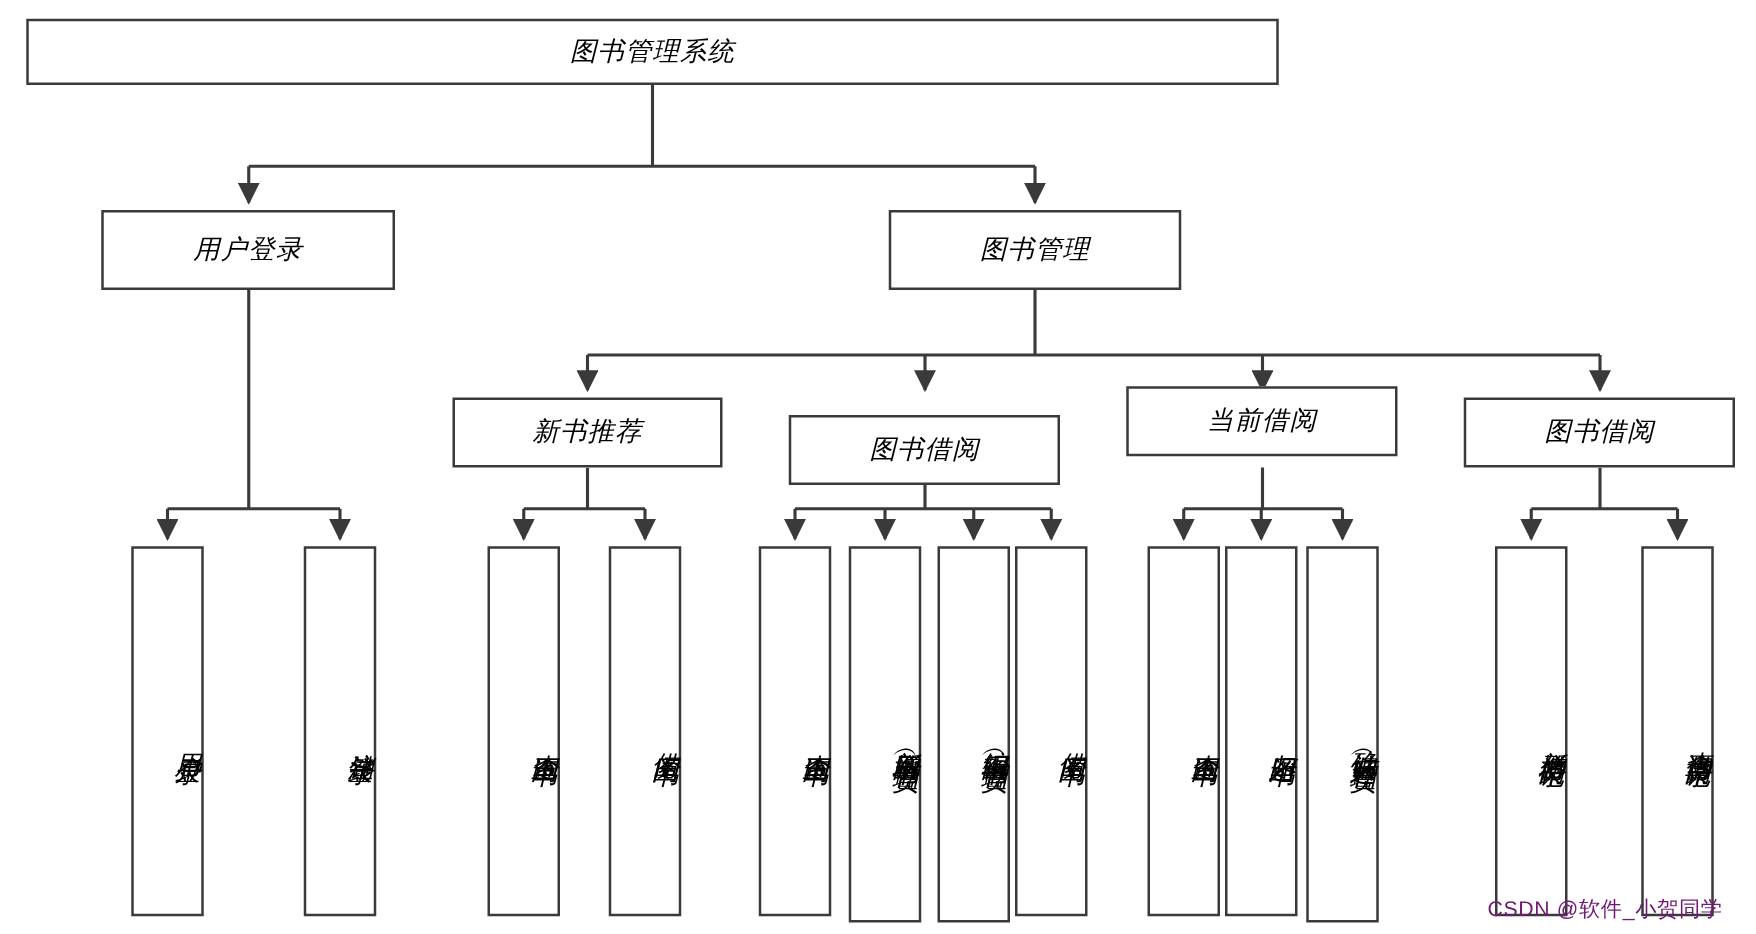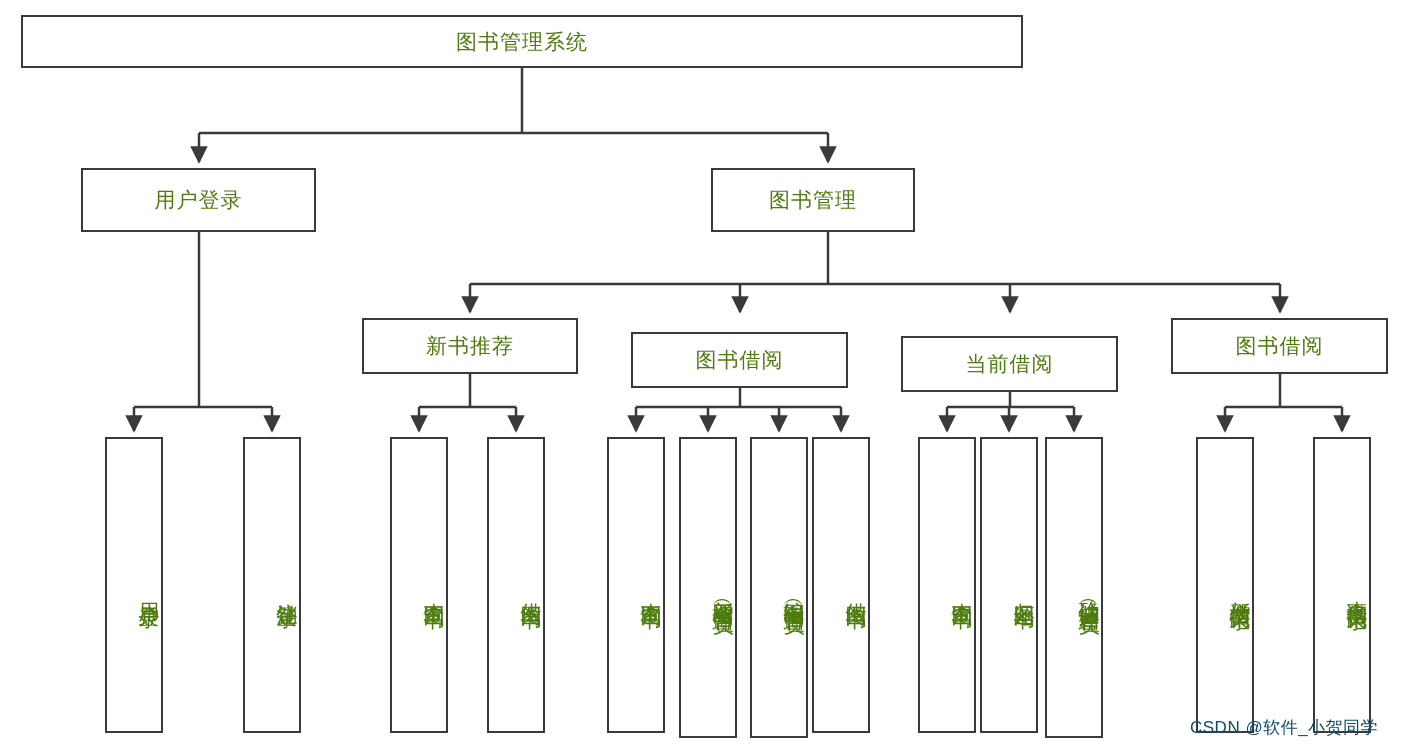--- a/index.html
+++ b/index.html
@@ -22,21 +22,22 @@
     height: 747px;
   }
   .node {
     position: absolute;
     box-sizing: border-box;
     border: 2.5px solid #3a3a3a;
     background: #ffffff;
     display: flex;
     align-items: center;
     justify-content: center;
-    color: #4d7c0f;
+    color: #000000;
+    font-style: italic;
   }
   .node.horizontal {
     font-size: 21px;
     line-height: 1.2;
     letter-spacing: 1px;
   }
   .node.vertical {
     writing-mode: vertical-rl;
     text-orientation: upright;
     font-size: 21px;
@@ -57,21 +58,21 @@
     top: 0;
     width: 1405px;
     height: 747px;
     pointer-events: none;
   }
   #watermark {
     position: absolute;
     left: 1190px;
     top: 716px;
     font-size: 17px;
-    color: #0c4a6e;
+    color: #701a75;
     white-space: nowrap;
     letter-spacing: 0.5px;
   }
 </style>
 </head>
 <body>
 
 <div id="diagram-root">
 
   <svg id="connectors" viewBox="0 0 1405 747" xmlns="http://www.w3.org/2000/svg">
@@ -124,31 +125,31 @@
     </g>
   </svg>
 
   <div class="node horizontal" style="left:21px; top:15px; width:1002px; height:53px;">
     <span class="node-label">图书管理系统</span>
   </div>
 
   <div class="node horizontal" style="left:81px; top:168px; width:235px; height:64px;">
     <span class="node-label">用户登录</span>
   </div>
-  <div class="node horizontal" style="left:711px; top:168px; width:204px; height:64px;">
+  <div class="node horizontal" style="left:711px; top:168px; width:234px; height:64px;">
     <span class="node-label">图书管理</span>
   </div>
 
   <div class="node horizontal" style="left:362px; top:318px; width:216px; height:56px;">
     <span class="node-label">新书推荐</span>
   </div>
   <div class="node horizontal" style="left:631px; top:332px; width:217px; height:56px;">
     <span class="node-label">图书借阅</span>
   </div>
-  <div class="node horizontal" style="left:901px; top:336px; width:217px; height:56px;">
+  <div class="node horizontal" style="left:901px; top:309px; width:217px; height:56px;">
     <span class="node-label">当前借阅</span>
   </div>
   <div class="node horizontal" style="left:1171px; top:318px; width:217px; height:56px;">
     <span class="node-label">图书借阅</span>
   </div>
 
   <div class="node vertical" style="left:105px; top:437px; width:58px; height:296px;">
     <span class="node-label">用户登录</span>
   </div>
   <div class="node vertical" style="left:243px; top:437px; width:58px; height:296px;">

